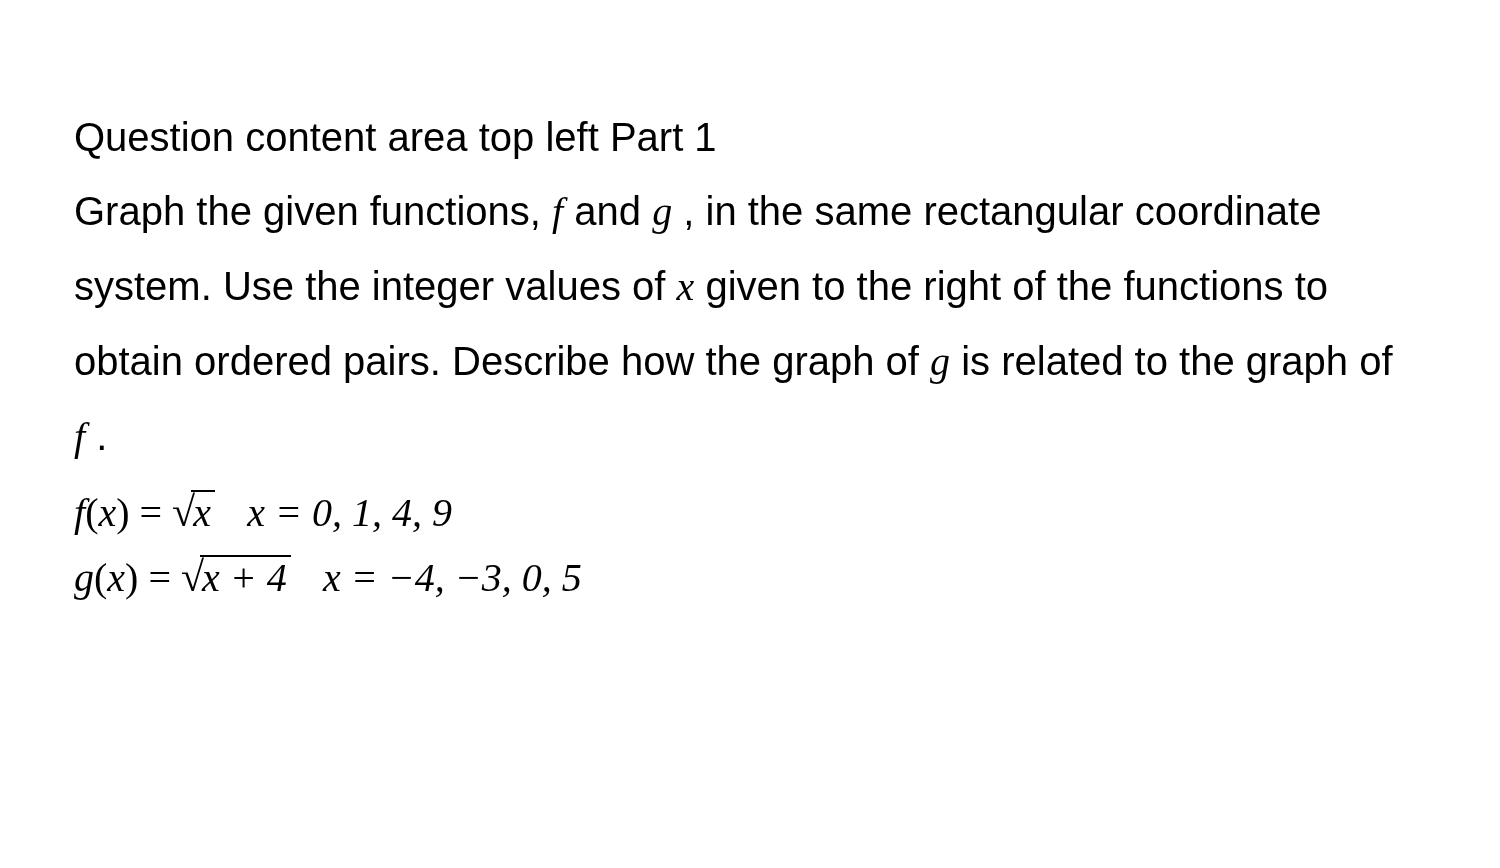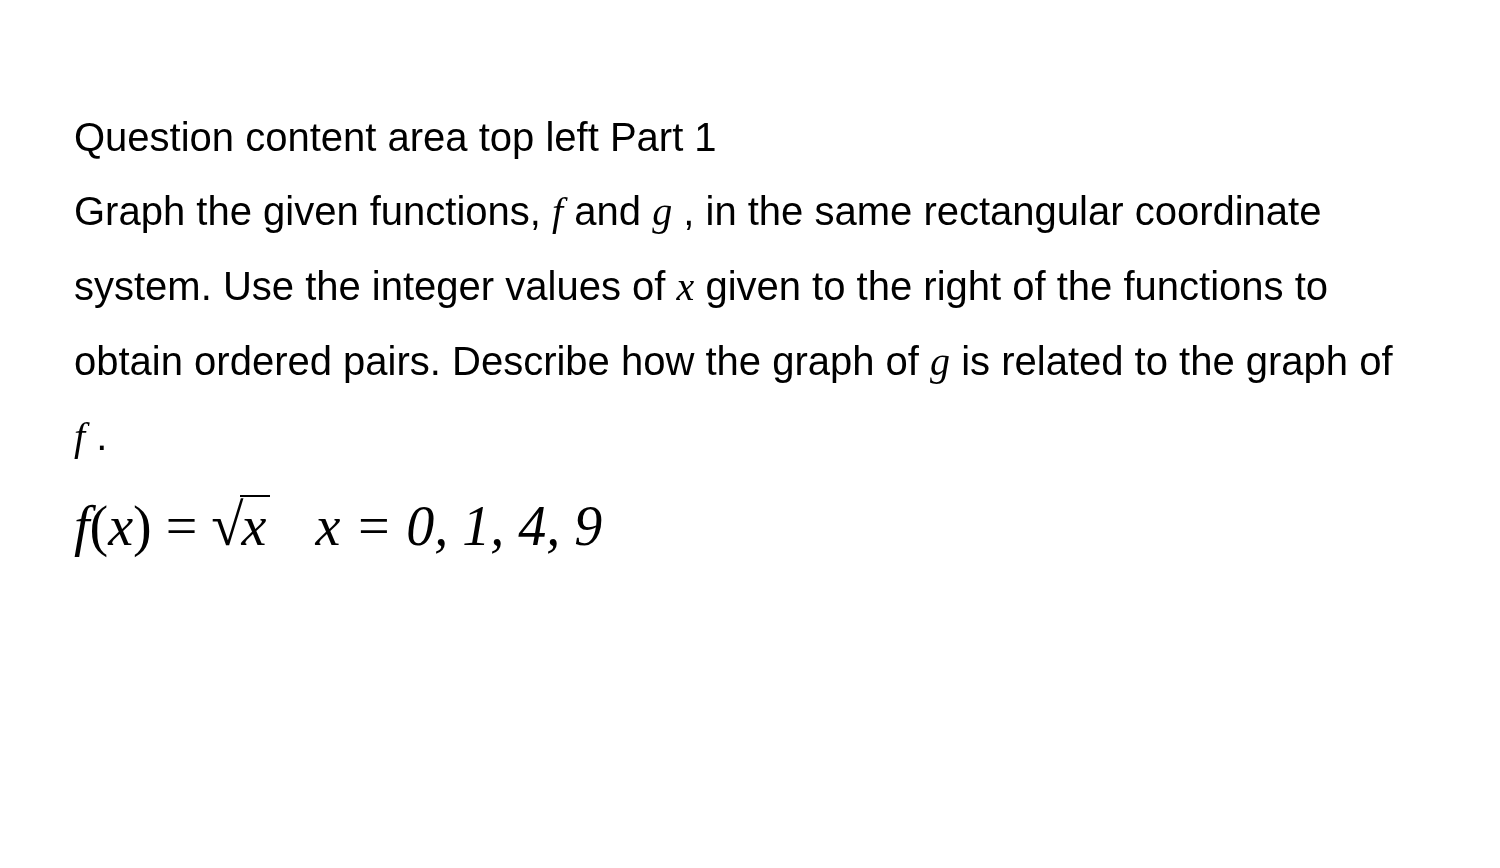--- a/index.html
+++ b/index.html
@@ -21,21 +21,21 @@
     font-family: "Times New Roman", Times, serif;
     font-style: italic;
   }
   .math-up {
     font-family: "Times New Roman", Times, serif;
     font-style: normal;
   }
   .eqblock {
     margin-top: 6px;
     line-height: 1.55;
-    font-size: 56px;
+    font-size: 40px;
   }
   .sqrt {
     display: inline-block;
     position: relative;
     font-family: "Times New Roman", Times, serif;
   }
   .sqrt .radical {
     font-style: normal;
     font-size: 1.05em;
   }
@@ -56,15 +56,18 @@
   <div>Question content area top left Part 1</div>
 
   <div>
     <span>Graph the given functions, </span><span class="math">f</span><span> and </span><span class="math">g</span><span> , in the same rectangular coordinate system. Use the integer values of </span><span class="math">x</span><span> given to the right of the functions to obtain ordered pairs. Describe how the graph of </span><span class="math">g</span><span> is related to the graph of </span><span class="math">f</span><span> .</span>
   </div>
 
   <div class="eqblock">
     <div class="nowrap">
       <span class="math">f</span><span class="math-up">(</span><span class="math">x</span><span class="math-up">)</span><span class="math-up"> = </span><span class="sqrt"><span class="radical">√</span><span class="radicand math">x</span></span><span class="math-up">  </span>&nbsp;&nbsp;<span class="math">x = 0, 1, 4, 9</span>
     </div>
+    <div class="nowrap">
+      <span class="math">g</span><span class="math-up">(</span><span class="math">x</span><span class="math-up">)</span><span class="math-up"> = </span><span class="sqrt"><span class="radical">√</span><span class="radicand math">x + 4</span></span><span class="math-up">  </span>&nbsp;&nbsp;<span class="math">x = −4, −3, 0, 5</span>
+    </div>
   </div>
 
 </div>
 
 </body></html>

